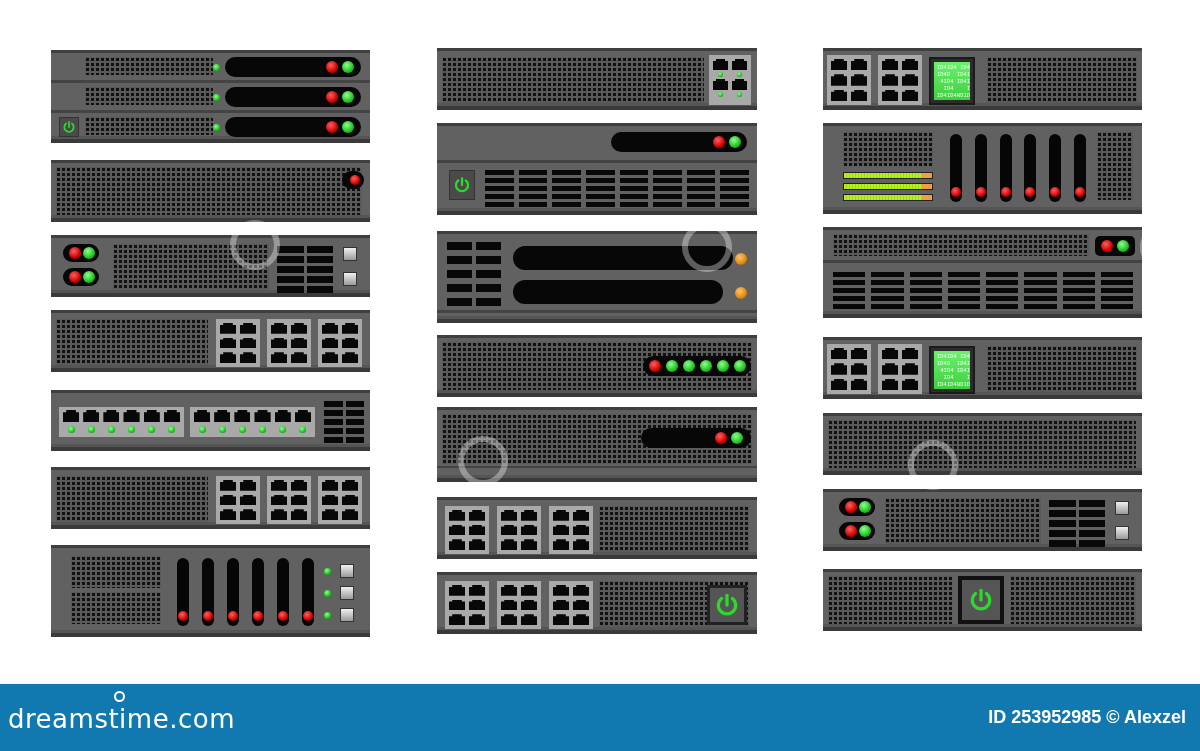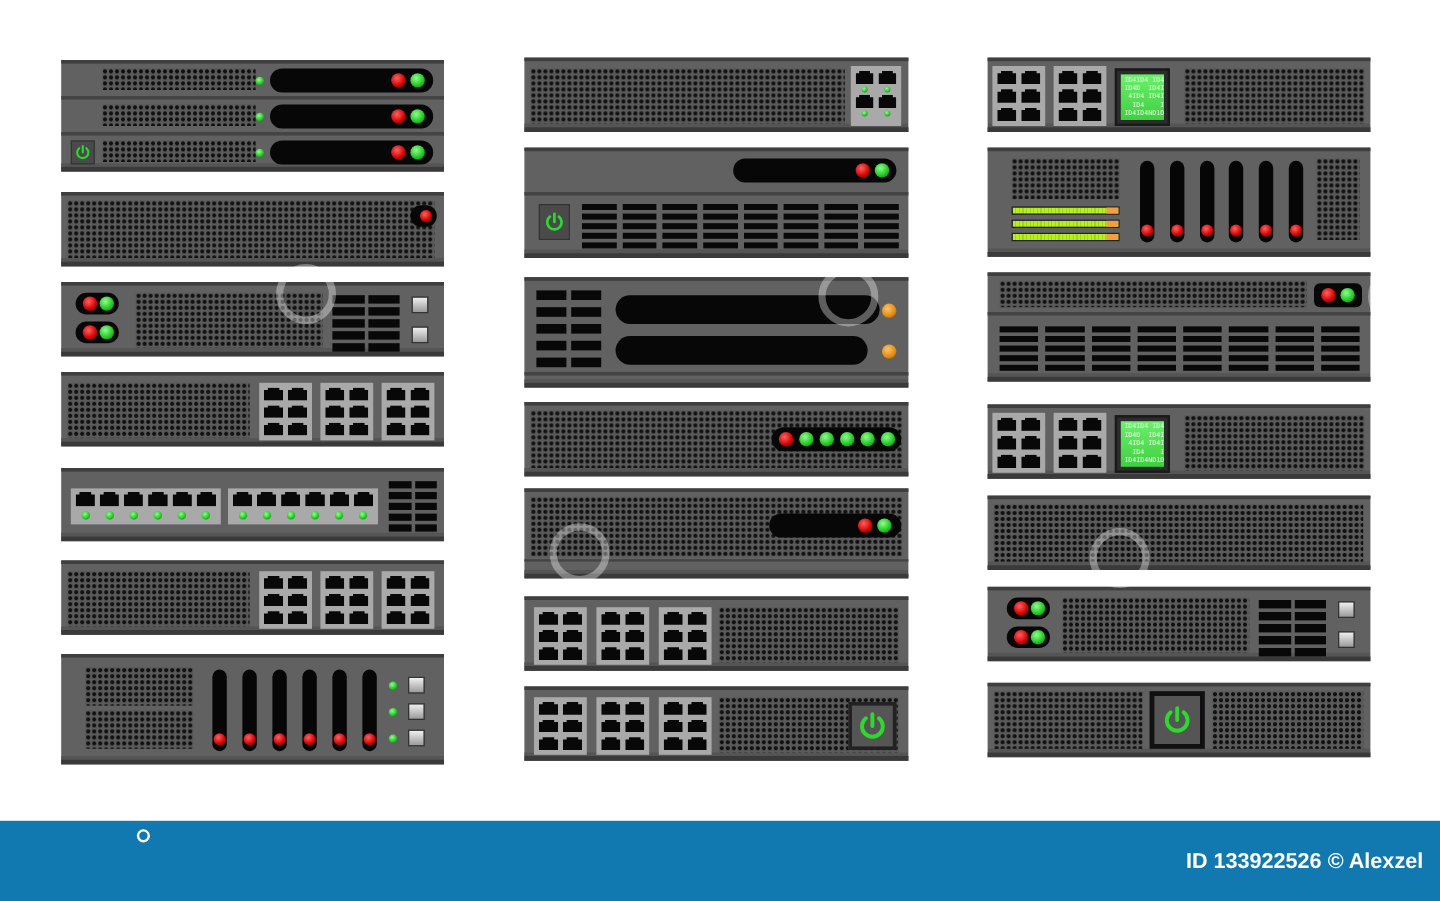--- a/index.html
+++ b/index.html
@@ -529,16 +529,17 @@
     <div class="vent" style="left:187px;top:4px;width:126px;height:48px"></div>
   </div>
 
   <div class="wm" style="left:230px;top:220px"></div>
   <div class="wm" style="left:682px;top:222px"></div>
   <div class="wm" style="left:458px;top:436px"></div>
   <div class="wm" style="left:908px;top:440px"></div>
   <div class="wm" style="left:1140px;top:222px"></div>
 
   <div id="footer">
+    <div id="brand">dreamstime.com</div>
     <div id="brand-dot"></div>
-    <div id="credit">ID 133922526 © Alexzel</div>
+    <div id="credit">ID 253952985 © Alexzel</div>
   </div>
 </div>
 
 </body></html>

